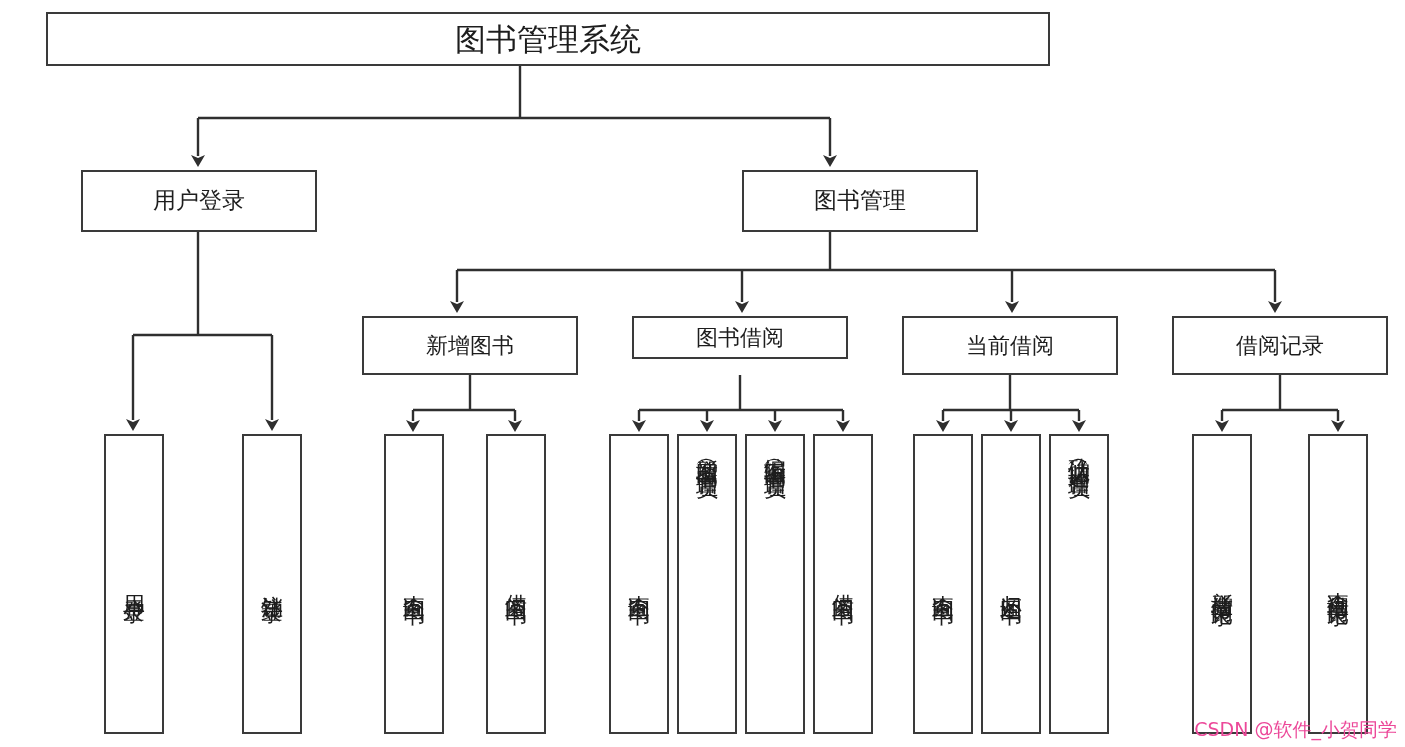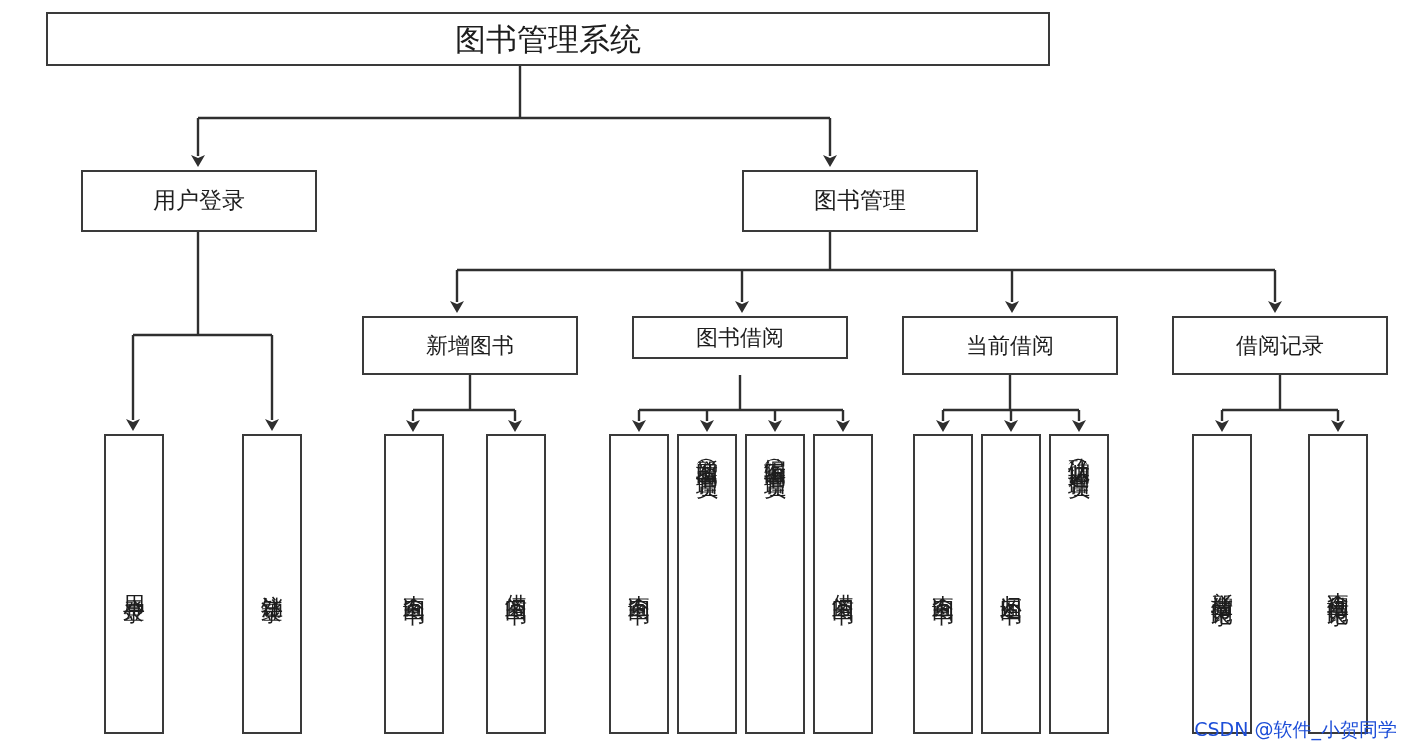--- a/index.html
+++ b/index.html
@@ -41,21 +41,21 @@
     line-height:1;
     white-space:nowrap;
     text-align:center;
   }
   .node.leaf.toptext{align-items:flex-start;}
 
   #watermark{
     position:absolute;
     right:8px;bottom:4px;
     font-size:19px;
-    color:#1d4ed8;
+    color:#ec4899;
     white-space:nowrap;
     pointer-events:none;
   }
 </style>
 </head>
 <body>
 
 <div id="canvas">
 
   <svg id="wires" viewBox="0 0 1405 747" width="1405" height="747" aria-hidden="true">

